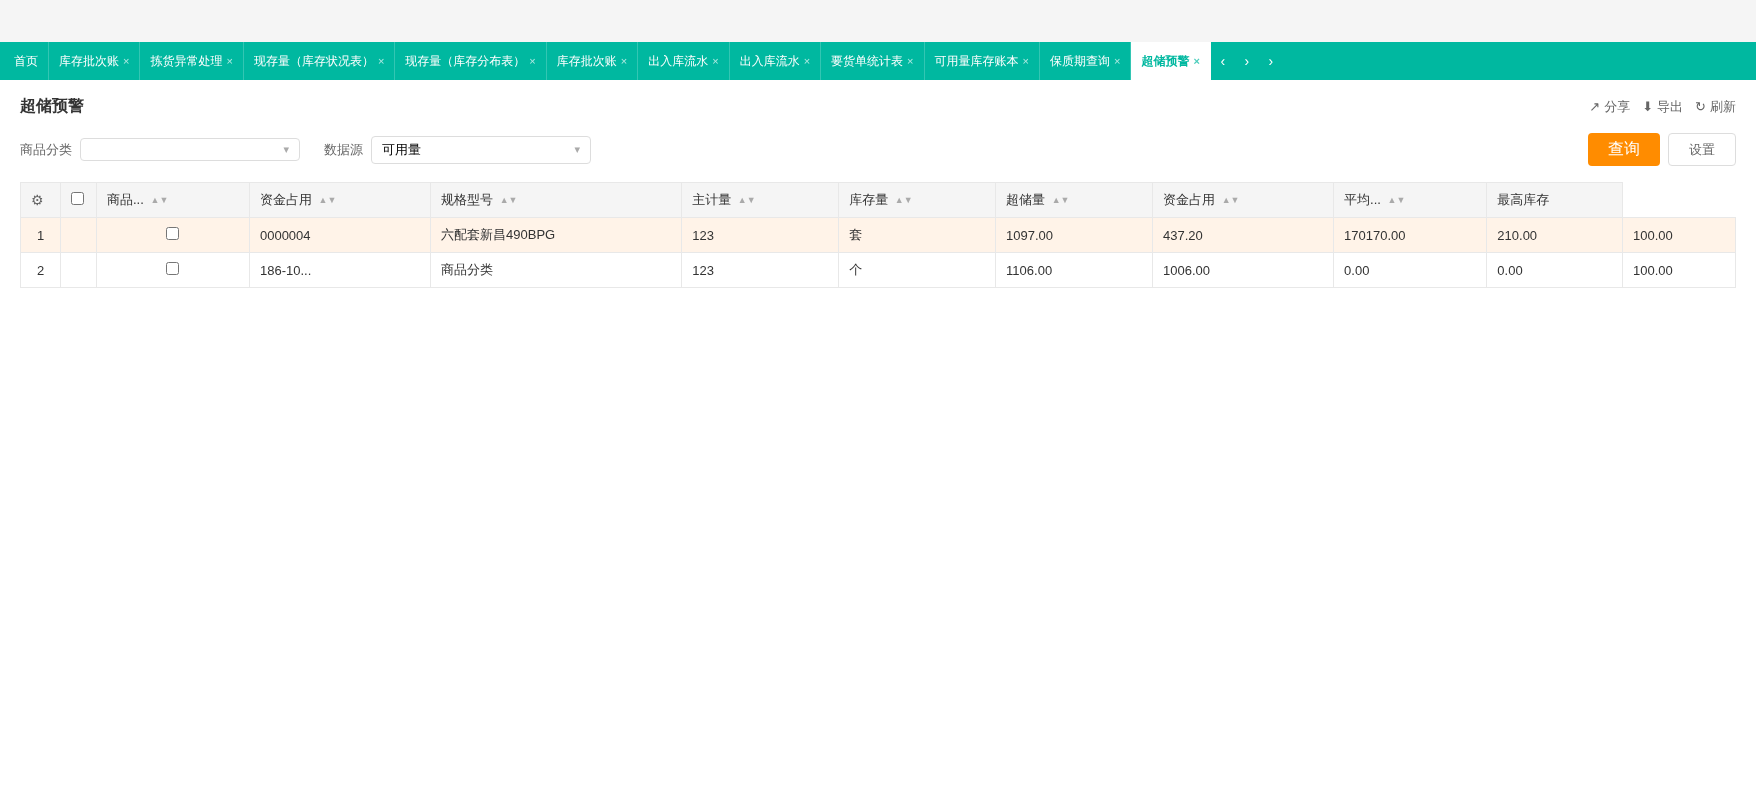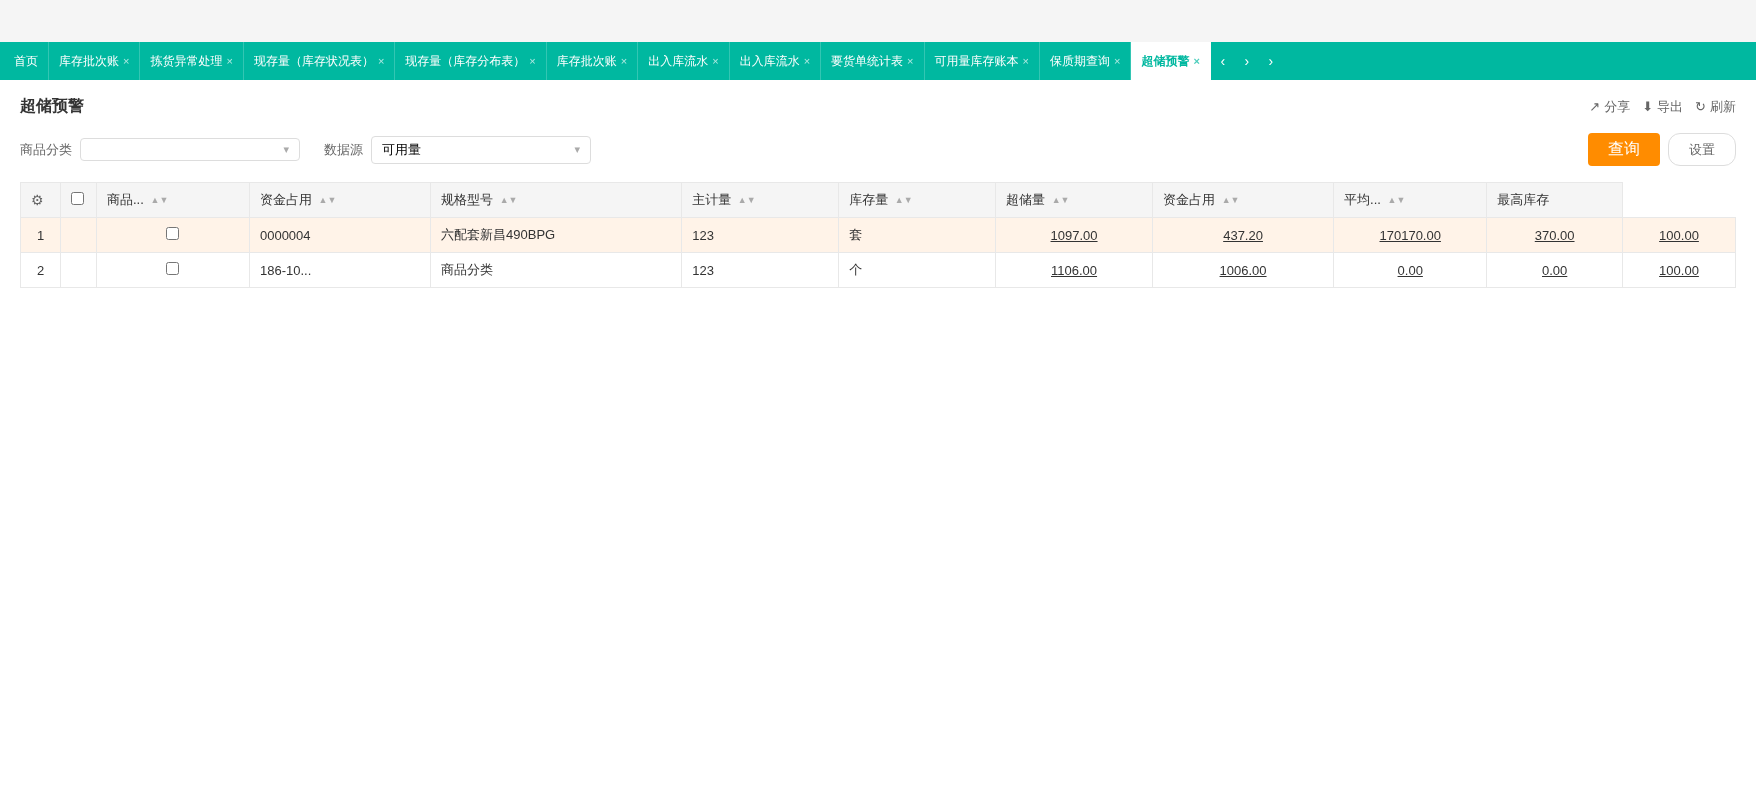--- a/index.html
+++ b/index.html
@@ -125,21 +125,21 @@
       border: none;
       border-radius: 4px;
       padding: 6px 20px;
       cursor: pointer;
       font-size: 16px;
     }
     .btn-settings {
       background: #fff;
       color: #666;
       border: 1px solid #ddd;
-      border-radius: 12px;
+      border-radius: 4px;
       padding: 5px 20px;
       cursor: pointer;
       font-size: 13px;
     }
 
     
     .data-table {
       width: 100%;
       border-collapse: collapse;
       font-size: 13px;
@@ -178,22 +178,21 @@
       text-align: center;
     }
     .th-checkbox {
       width: 36px;
       text-align: center;
     }
     .td-center {
       text-align: center;
     }
     .td-right {
-      text-align: center;
-      text-decoration: underline;
+      text-align: left;
     }
     .row-num {
       text-align: center;
       color: #666;
     }
     .gear-icon { font-size: 14px; cursor: pointer; color: #666; }
     input[type="checkbox"] { cursor: pointer; }
 
     .chevron-icon { font-size: 11px; color: #aaa; }
   </style>
@@ -347,21 +346,21 @@
       <td class="td-center">
         <input type="checkbox" style="">
       </td>
       <td>0000004</td>
       <td>六配套新昌490BPG</td>
       <td>123</td>
       <td>套</td>
       <td class="td-right">1097.00</td>
       <td class="td-right">437.20</td>
       <td class="td-right">170170.00</td>
-      <td class="td-right">370.00</td>
+      <td class="td-right">210.00</td>
       <td class="td-right">100.00</td>
     </tr>
         <tr>
       <td class="row-num">2</td>
           <td class="td-center"></td>
       <td class="td-center">
         <input type="checkbox" style="">
       </td>
       <td>186-10...</td>
       <td>商品分类</td>

